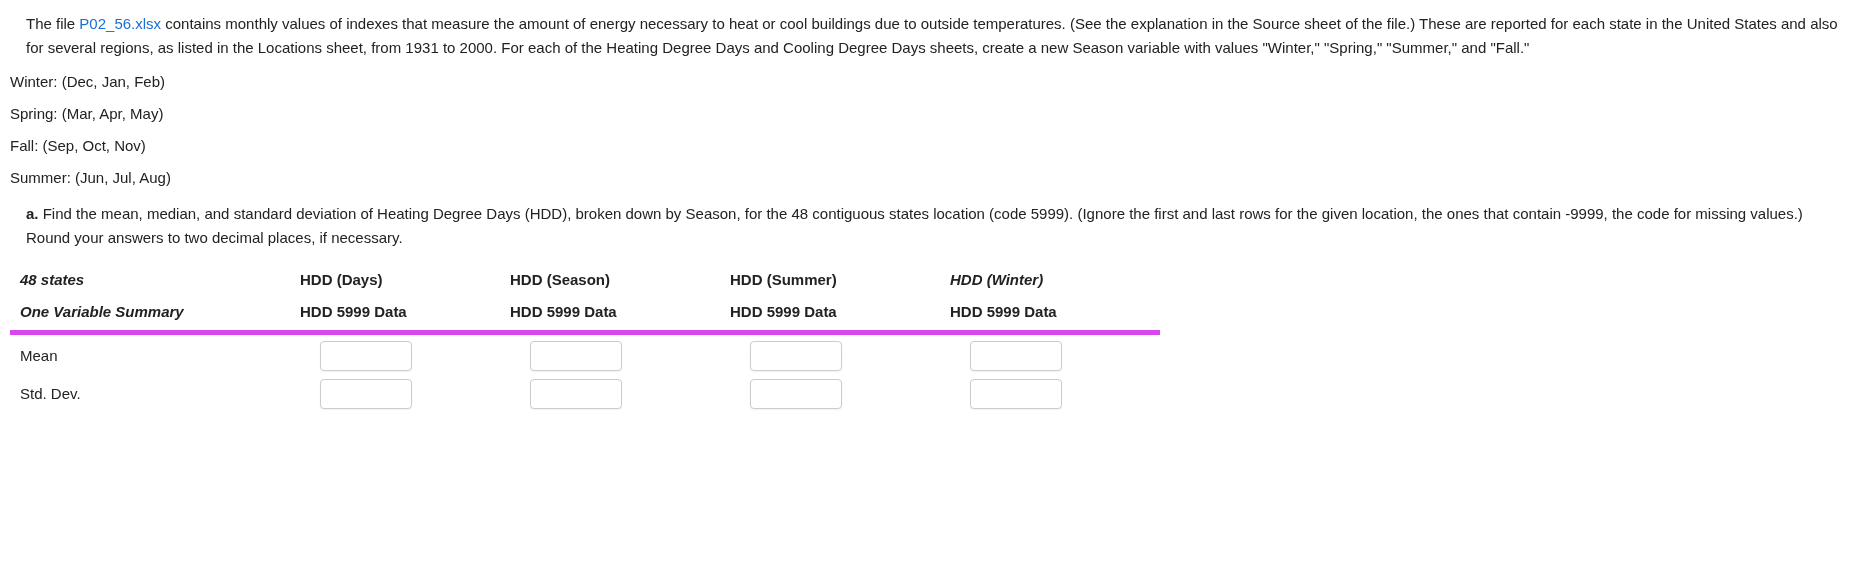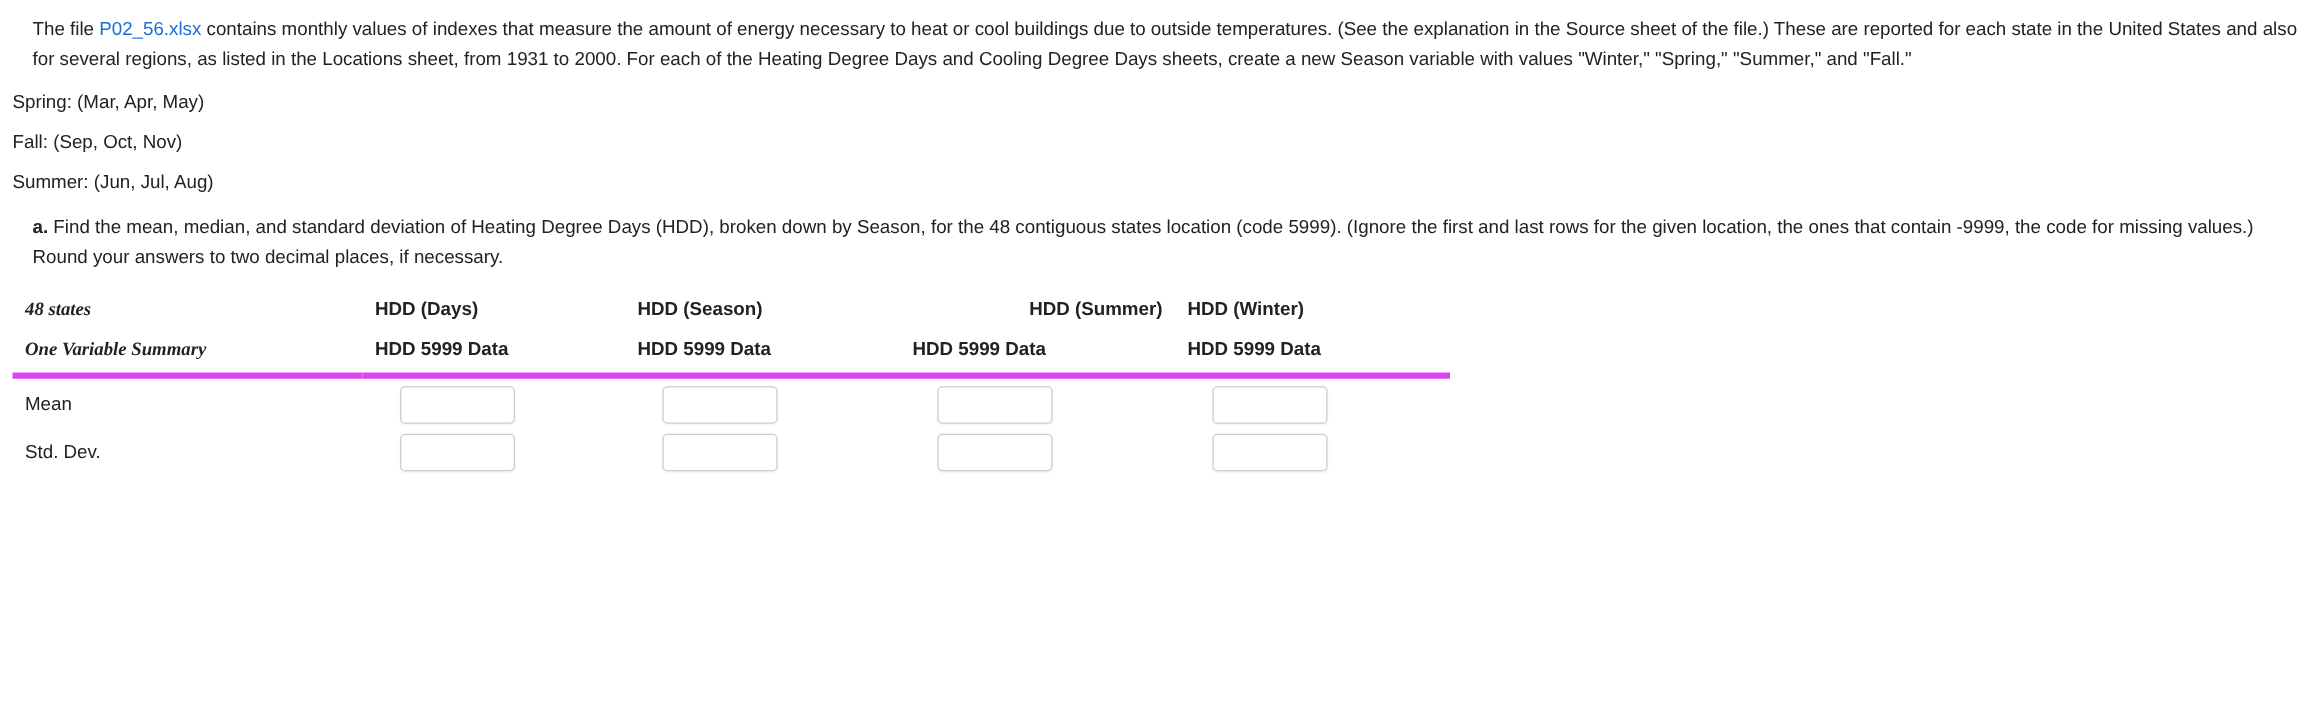--- a/index.html
+++ b/index.html
@@ -28,21 +28,20 @@
     margin-top: 14px;
   }
   th, td {
     text-align: left;
     padding: 4px 10px;
     font-size: 15px;
   }
   th.col0 {
     font-weight: bold;
     font-style: italic;
-    font-family: Liberation Serif, serif;
   }
   th.colh {
     font-weight: bold;
   }
   tr.subhead td, tr.subhead th {
     border-bottom: 5px solid #d946ef;
     padding-bottom: 6px;
   }
   tr.datarow td {
     padding-top: 6px;
@@ -57,31 +56,32 @@
     padding: 2px 6px;
     font-size: 14px;
   }
   td.inputcell {
     text-align: left;
     padding-left: 30px;
   }
   .col0w { width: 260px; }
   .col1w { width: 190px; }
   .col2w { width: 200px; }
-  .col3w { width: 200px; text-align: right; }
-  .col4w { width: 200px; }
+  .col3w { width: 200px; }
+  .col4w { width: 200px; font-style: italic; }
 </style>
 </head>
 <body>
 
 <p>
   <span>The file </span><span class="link">P02_56.xlsx</span><span> contains monthly values of indexes that measure the amount of energy necessary to heat or cool buildings due to outside temperatures. (See the explanation in the Source sheet of the file.) These are reported for each state in the United States and also for several regions, as listed in the Locations sheet, from 1931 to 2000. For each of the Heating Degree Days and Cooling Degree Days sheets, create a new Season variable with values "Winter," "Spring," "Summer," and "Fall."</span>
 </p>
 
 <div class="seasons">
+  <p>Winter: (Dec, Jan, Feb)</p>
   <p>Spring: (Mar, Apr, May)</p>
   <p>Fall: (Sep, Oct, Nov)</p>
   <p>Summer: (Jun, Jul, Aug)</p>
 </div>
 
 <p class="question">
   <b>a.</b><span>  Find the mean, median, and standard deviation of Heating Degree Days (HDD), broken down by Season, for the 48 contiguous states location (code 5999). (Ignore the first and last rows for the given location, the ones that contain -9999, the code for missing values.) Round your answers to two decimal places, if necessary.</span>
 </p>
 
 <table>

